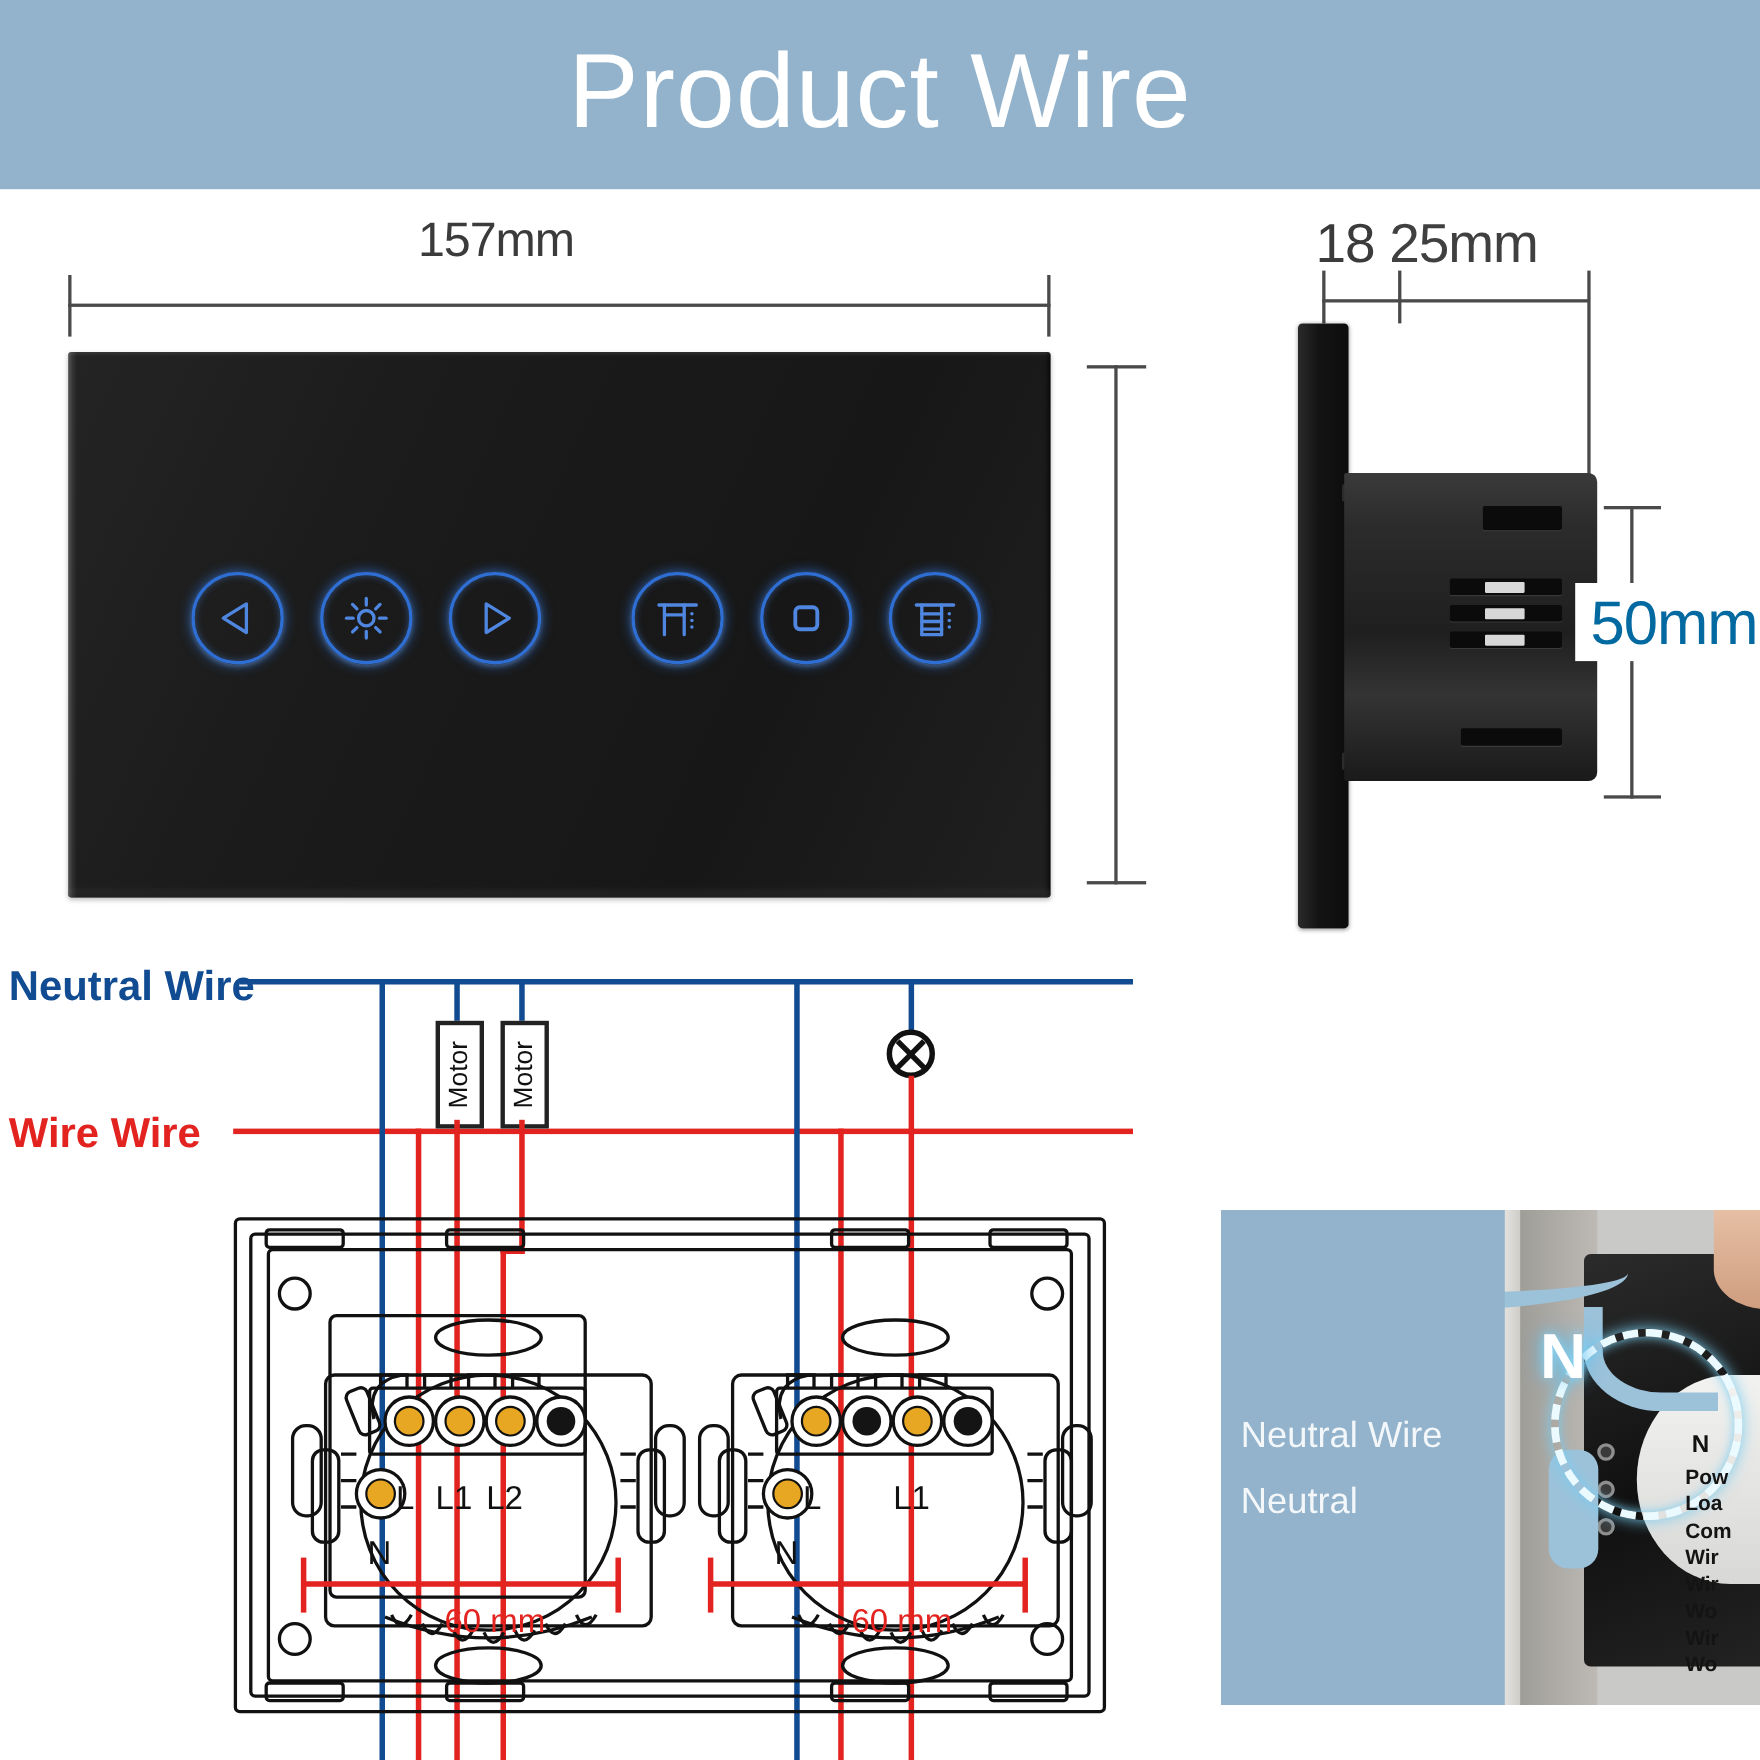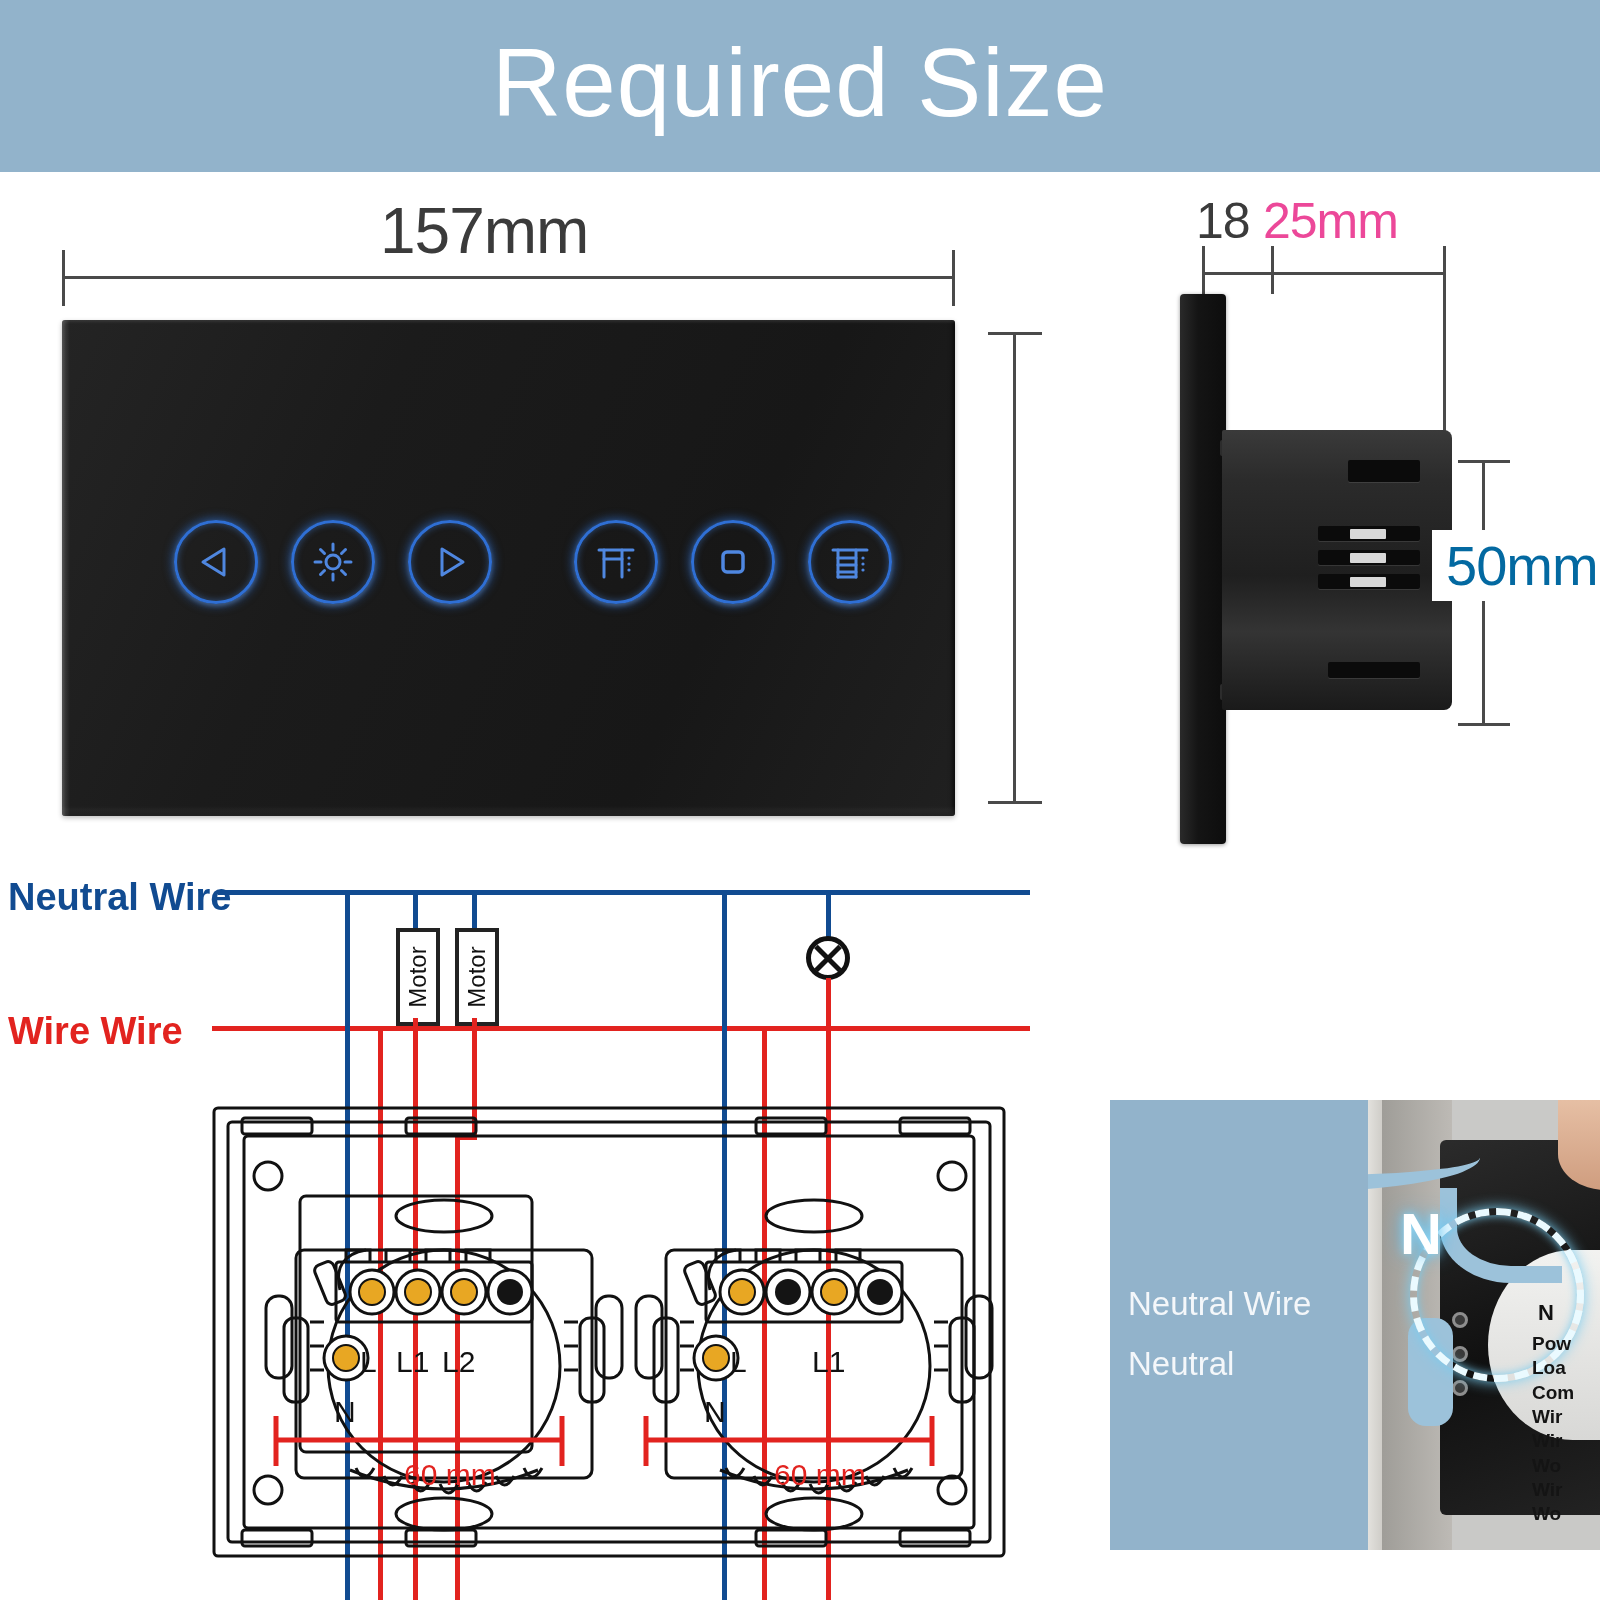--- a/index.html
+++ b/index.html
@@ -18,21 +18,21 @@
   .banner-title{
     color:#ffffff;font-size:96px;font-weight:400;letter-spacing:1px;
     line-height:1;margin-top:-6px;
   }
 
   
   .front-wrap{position:absolute;left:0;top:172px;width:1050px;height:690px;}
 
   .dim-top-label{
     position:absolute;left:380px;top:22px;
-    font-size:64px;color:#3b3b3b;letter-spacing:-1px;
+    font-size:44px;color:#3b3b3b;letter-spacing:-1px;
   }
   .dim-top-line{position:absolute;left:62px;top:104px;width:893px;height:3px;background:#4a4a4a;}
   .dim-top-tick-l{position:absolute;left:62px;top:78px;width:3px;height:56px;background:#4a4a4a;}
   .dim-top-tick-r{position:absolute;left:952px;top:78px;width:3px;height:56px;background:#4a4a4a;}
 
   .panel{
     position:absolute;left:62px;top:148px;width:893px;height:496px;
     background:linear-gradient(115deg,#242424 0%,#1b1b1b 32%,#171717 70%,#202020 100%);
     border-radius:3px;
     box-shadow:inset 2px 2px 3px rgba(255,255,255,.10),
@@ -68,21 +68,21 @@
   .dim-h-tick-t{position:absolute;left:988px;top:160px;width:54px;height:3px;background:#4a4a4a;}
   .dim-h-tick-b{position:absolute;left:988px;top:629px;width:54px;height:3px;background:#4a4a4a;}
   .dim-h-label{
     position:absolute;left:960px;top:338px;
     font-size:58px;color:#3b3b3b;background:#fff;padding:4px 6px;letter-spacing:-1px;
   }
 
   
   .side-wrap{position:absolute;left:1050px;top:172px;width:550px;height:690px;}
   .side-dim-label-10{position:absolute;left:146px;top:20px;font-size:50px;color:#3b3b3b;letter-spacing:-1px;}
-  .side-dim-label-25{position:absolute;left:213px;top:20px;font-size:50px;color:#ec4899;letter-spacing:-1px;}
+  .side-dim-label-25{position:absolute;left:213px;top:20px;font-size:50px;color:#404040;letter-spacing:-1px;}
   .sd-line{position:absolute;top:100px;height:3px;background:#4a4a4a;}
   .sd-tick{position:absolute;top:74px;width:3px;height:48px;background:#4a4a4a;}
 
   .side-glass{
     position:absolute;left:130px;top:122px;width:46px;height:550px;
     background:linear-gradient(90deg,#2a2a2a 0%,#141414 40%,#0d0d0d 100%);
     border-radius:4px;
     box-shadow:0 1px 4px rgba(0,0,0,.4);
   }
   .side-body{
@@ -200,21 +200,21 @@
     border:7px dashed #eafaff;
     box-shadow:0 0 14px #79cdf0, inset 0 0 10px #79cdf0;
   }
   .ph-screwcol{position:absolute;left:342px;top:212px;width:16px;height:120px;}
   .ph-screwcol i{display:block;width:16px;height:16px;border:3px solid #8e8e8e;border-radius:50%;margin-bottom:18px;background:#3a3a3a;box-sizing:border-box;}
 </style>
 </head>
 <body>
 
 <div class="banner">
-  <div class="banner-title">Required Size</div>
+  <div class="banner-title">Product Wire</div>
 </div>
 
 <div class="front-wrap">
 
   <div class="dim-top-label">157mm</div>
   <div class="dim-top-line"></div>
   <div class="dim-top-tick-l"></div>
   <div class="dim-top-tick-r"></div>
 
   <div class="panel">

